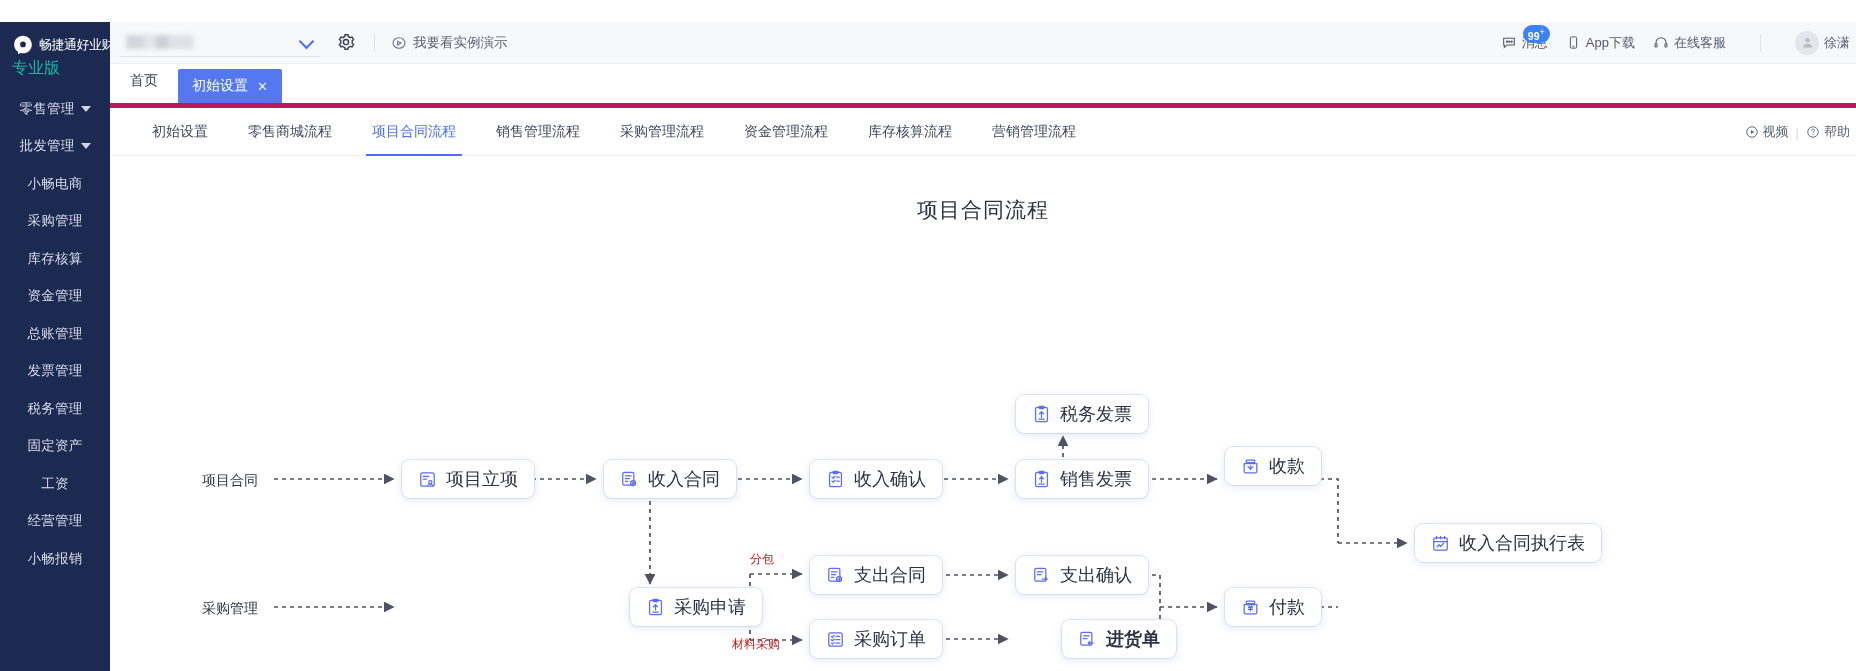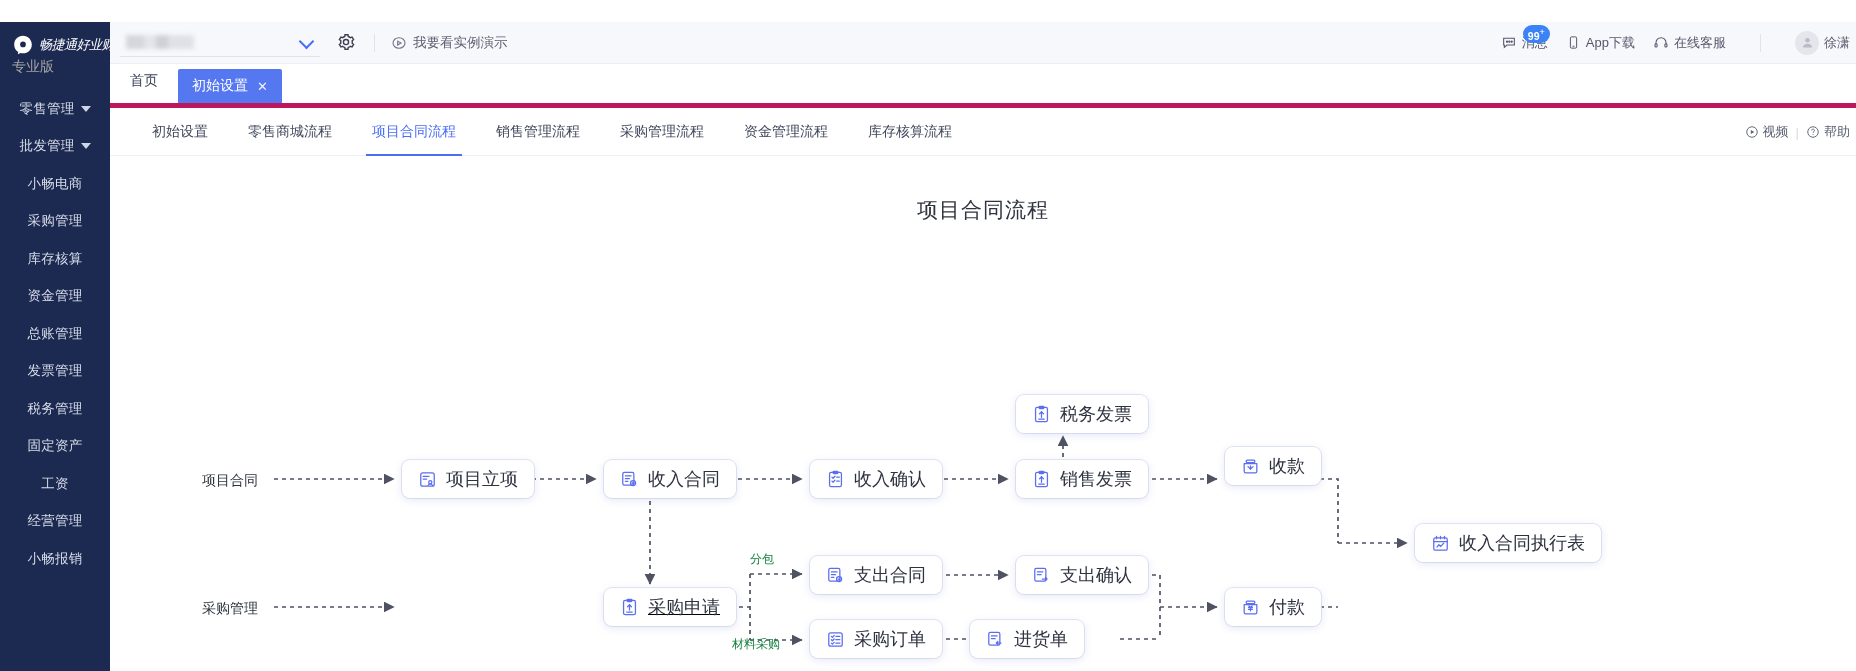--- a/index.html
+++ b/index.html
@@ -16,27 +16,27 @@
     position: absolute; left: 0; top: 22px;
     width: 110px; height: 649px;
     background: #1c2a52;
     overflow: hidden;
   }
   .brand {
     display: flex; flex-direction: column;
     padding: 12px 0 8px 12px;
     height: 62px;
   }
-  .brand-row { display: flex; align-items: center; gap: 5px; font-style: italic; }
+  .brand-row { display: flex; align-items: center; gap: 5px; }
   .brand-logo { width: 22px; height: 22px; flex: none; }
   .brand-name {
     color: #ffffff; font-size: 13px; white-space: nowrap;
     letter-spacing: -0.5px;
   }
-  .brand-sub { color: #a3a3a3; font-size: 14px; margin-top: 2px; }
+  .brand-sub { color: #14b8a6; font-size: 16px; margin-top: 2px; }
   .side-items { padding-top: 6px; }
   .side-item {
     height: 37.5px; display: flex; align-items: center;
     justify-content: center; gap: 6px;
     color: #d8dce8; font-size: 13.5px; cursor: pointer;
     letter-spacing: 0.3px;
   }
   .side-item .caret {
     width: 0; height: 0; border-left: 5px solid transparent;
     border-right: 5px solid transparent; border-top: 6px solid #cfd5e6;
@@ -151,21 +151,21 @@
     display: flex; align-items: center; gap: 9px;
     padding: 0 16px; cursor: pointer;
   }
   .node .nlabel { font-size: 18px; color: #2f3340; white-space: nowrap; }
   .node svg { flex: none; }
 
   .rowlabel {
     position: absolute; font-size: 14px; color: #2f3340; white-space: nowrap;
   }
   .edgelabel {
-    position: absolute; font-size: 12px; color: #15803d; white-space: nowrap;
+    position: absolute; font-size: 12px; color: #b91c1c; white-space: nowrap;
   }
 </style>
 </head>
 <body>
 
 <div class="app">
 
   <div class="sidebar">
     <div class="brand">
       <div class="brand-row">
@@ -312,20 +312,23 @@
         </div>
         <div class="subnav-item">
           <span>采购管理流程</span>
         </div>
         <div class="subnav-item">
           <span>资金管理流程</span>
         </div>
         <div class="subnav-item">
           <span>库存核算流程</span>
         </div>
+        <div class="subnav-item">
+          <span>营销管理流程</span>
+        </div>
         <div class="subnav-right">
         <span class="snr-link">
           <svg viewBox="0 0 24 24" width="14" height="14" fill="none" stroke="#5c6273" stroke-width="1.6">
             <circle cx="12" cy="12" r="9"></circle>
               <path d="M10 8.5l6 3.5-6 3.5z" fill="#5c6273" stroke="none"></path>
           </svg>
           <span>视频</span>
         </span>
         <span class="snr-sep">|</span>
         <span class="snr-link">
@@ -456,21 +459,21 @@
           </div>
           <div class="node" style="left: 1305px; top: 288px;">
             <svg viewBox="0 0 24 24" width="19" height="19" fill="none" stroke="#5b6ef0" stroke-width="1.6" stroke-linecap="round" stroke-linejoin="round">
               <rect x="3.5" y="5" width="17" height="15.5" rx="2"></rect>
               <line x1="3.5" y1="9.5" x2="20.5" y2="9.5"></line>
               <path d="M7 3v3M12 3v3M17 3v3"></path>
               <path d="M7.5 16.5l2.5-3 2.2 2.2 3.8-4"></path>
             </svg>
             <span class="nlabel">收入合同执行表</span>
           </div>
-          <div class="node" style="left: 494px; top: 352px; text-decoration: underline;">
+          <div class="node" style="left: 520px; top: 352px;">
             <svg viewBox="0 0 24 24" width="19" height="19" fill="none" stroke="#5b6ef0" stroke-width="1.6" stroke-linecap="round" stroke-linejoin="round">
               <rect x="4.5" y="3" width="15" height="18" rx="2"></rect>
               <rect x="9" y="1.6" width="6" height="3" rx="1"></rect>
               <path d="M12 8.5v6.5"></path>
               <path d="M9.6 11l2.4-2.5 2.4 2.5"></path>
               <line x1="8.5" y1="17.8" x2="15.5" y2="17.8"></line>
             </svg>
             <span class="nlabel">采购申请</span>
           </div>
           <div class="node" style="left: 700px; top: 320px;">
@@ -498,21 +501,21 @@
               <rect x="3.5" y="3.5" width="17" height="17" rx="2.5"></rect>
               <path d="M6.8 8l1.3 1.3 2.2-2.3"></path>
               <line x1="12.5" y1="8" x2="17.5" y2="8"></line>
               <path d="M6.8 12.3l1.3 1.3 2.2-2.3"></path>
               <line x1="12.5" y1="12.3" x2="17.5" y2="12.3"></line>
               <path d="M6.8 16.6l1.3 1.3 2.2-2.3"></path>
               <line x1="12.5" y1="16.6" x2="17.5" y2="16.6"></line>
             </svg>
             <span class="nlabel">采购订单</span>
           </div>
-          <div class="node" style="left: 860px; top: 384px;">
+          <div class="node" style="left: 952px; top: 384px; font-weight: bold;">
             <svg viewBox="0 0 24 24" width="19" height="19" fill="none" stroke="#5b6ef0" stroke-width="1.6" stroke-linecap="round" stroke-linejoin="round">
               <rect x="3.5" y="3" width="14" height="16" rx="2"></rect>
               <line x1="6.8" y1="7.5" x2="14" y2="7.5"></line>
               <line x1="6.8" y1="11" x2="11.5" y2="11"></line>
               <path d="M19 16.5h-6M15 14.5l-2 2 2 2"></path>
             </svg>
             <span class="nlabel">进货单</span>
           </div>
           <div class="node" style="left: 1115px; top: 352px;">
             <svg viewBox="0 0 24 24" width="19" height="19" fill="none" stroke="#5b6ef0" stroke-width="1.6" stroke-linecap="round" stroke-linejoin="round">

